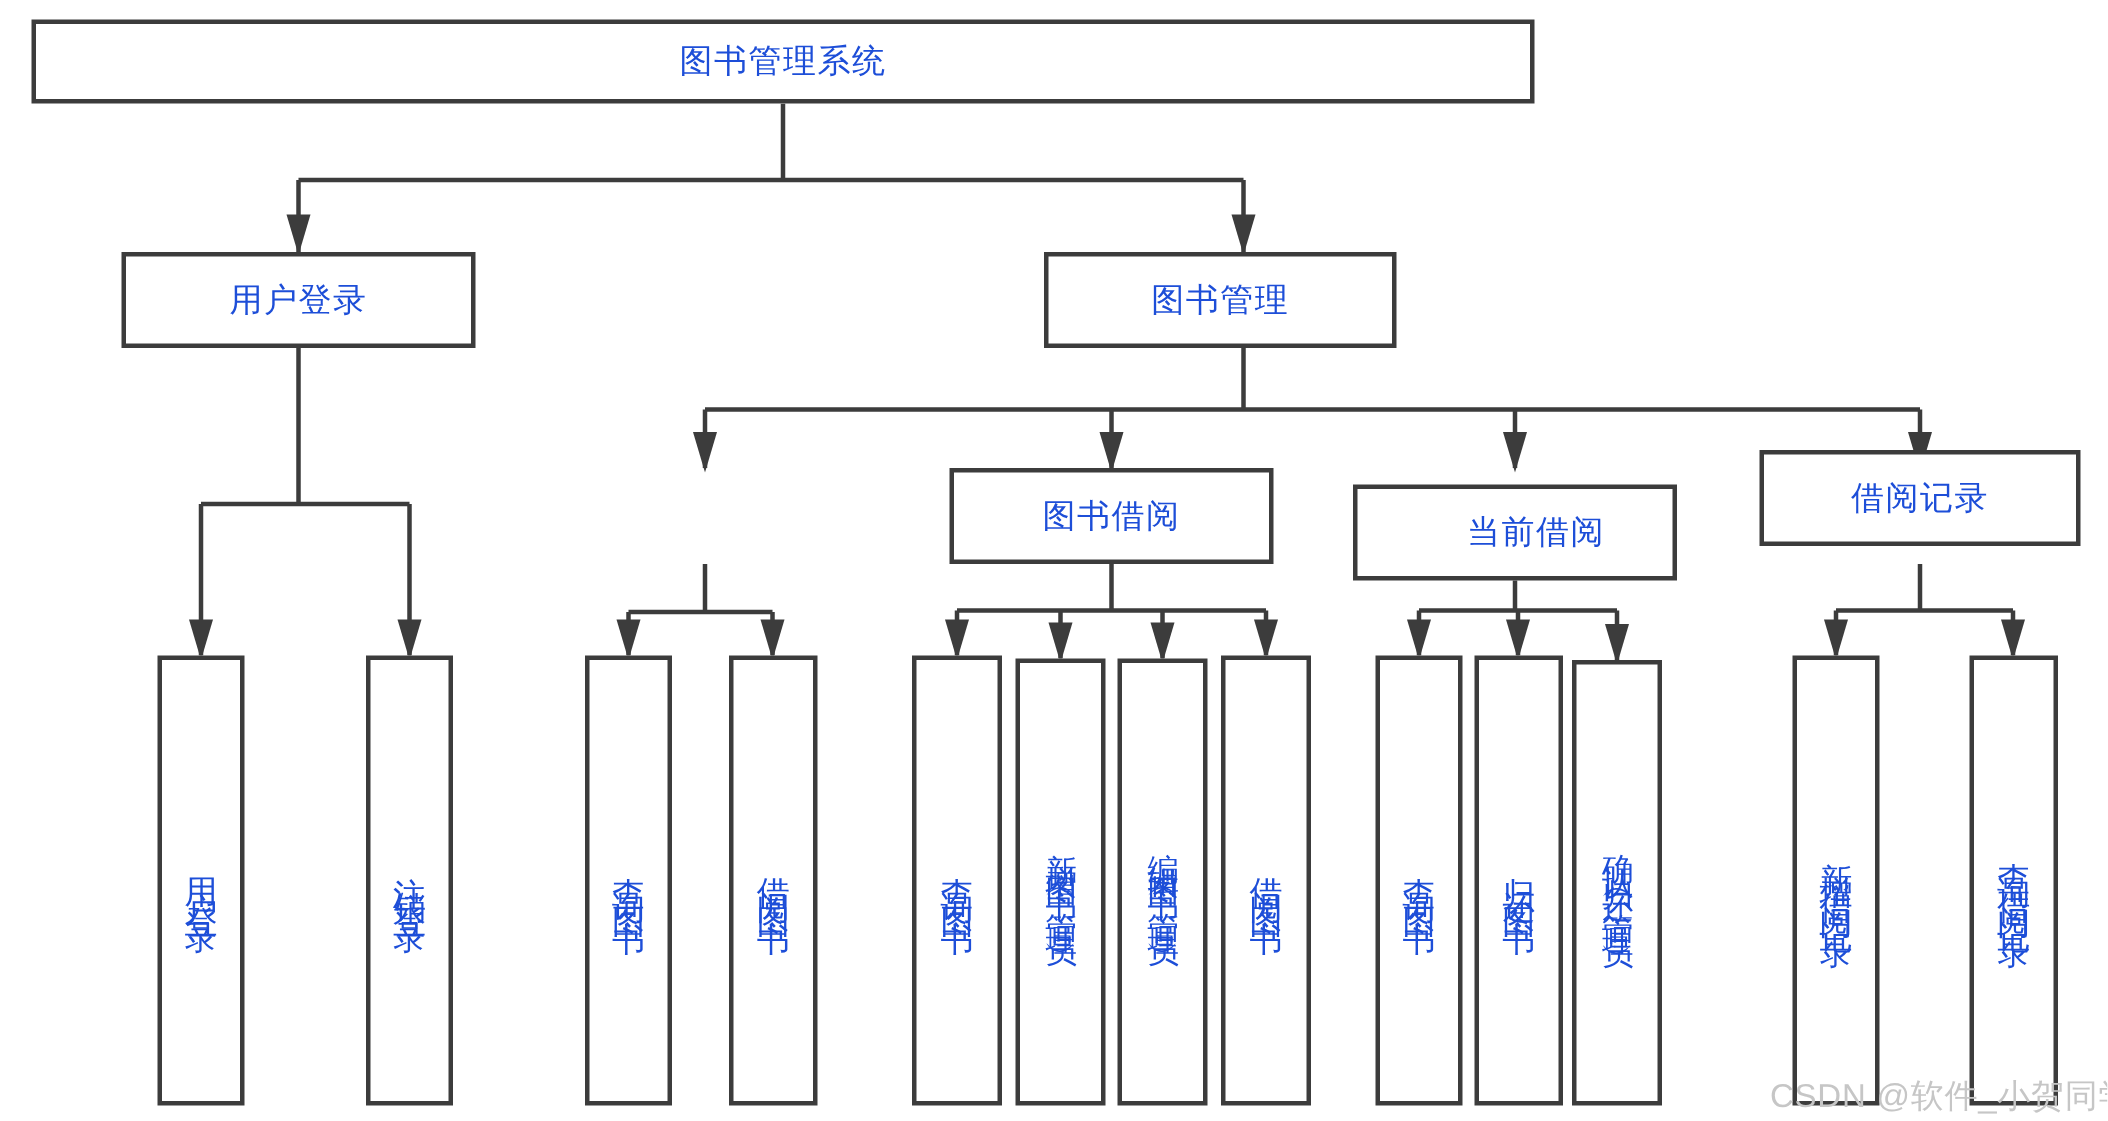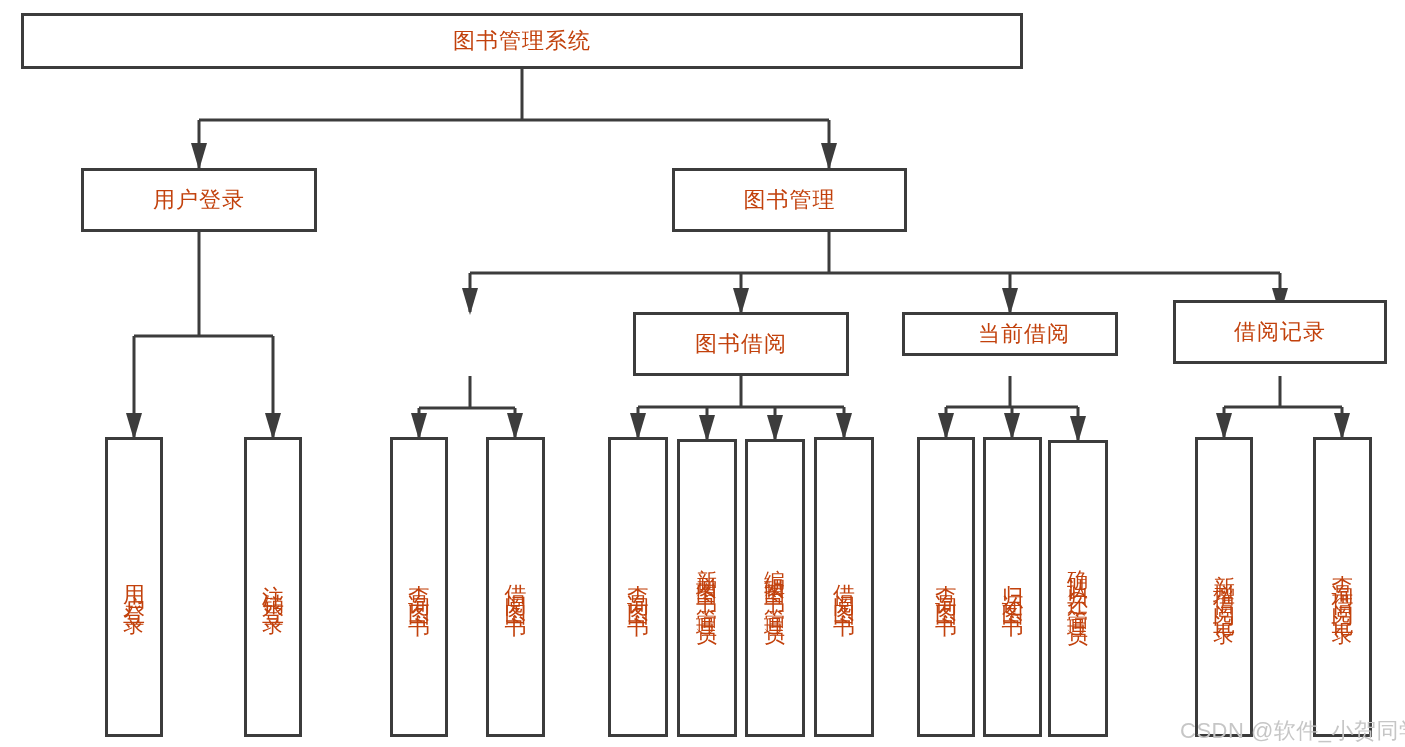--- a/index.html
+++ b/index.html
@@ -4,33 +4,33 @@
 <style>
   html,body{margin:0;padding:0;background:#ffffff;}
   .stage{
     position:relative;width:1405px;height:747px;background:#ffffff;overflow:hidden;
     font-family:"Liberation Sans", sans-serif;color:#3a3a3a;
   }
   .connectors{position:absolute;left:0;top:0;width:1405px;height:747px;}
   .box{
     position:absolute;box-sizing:border-box;background:#ffffff;
     border:3px solid #3c3c3c;display:flex;align-items:center;justify-content:center;
-    font-size:22px;letter-spacing:1px;color:#c2410c;z-index:2;
+    font-size:22px;letter-spacing:1px;color:#1d4ed8;z-index:2;
   }
   .box .vlabel{
     writing-mode:vertical-rl;text-orientation:mixed;letter-spacing:10px;
     line-height:1;white-space:nowrap;
   }
   
   .b-root{left:21px;top:13px;width:1002px;height:56px;}
   .b-user-login{left:81px;top:168px;width:236px;height:64px;}
-  .b-book-mgmt{left:672px;top:168px;width:235px;height:64px;}
+  .b-book-mgmt{left:696px;top:168px;width:235px;height:64px;}
   .b-nbr{left:363px;top:312px;width:214px;height:64px;}
   .b-bb{left:633px;top:312px;width:216px;height:64px;text-align:center;}
-  .b-cb{left:902px;top:312px;width:216px;height:44px;padding-left:28px;}
+  .b-cb{left:902px;top:323px;width:216px;height:64px;padding-left:28px;}
   .b-br{left:1173px;top:300px;width:214px;height:64px;}
   
   .l1{left:105px;top:437px;width:58px;height:300px;}
   .l2{left:244px;top:437px;width:58px;height:300px;}
   .l3{left:390px;top:437px;width:58px;height:300px;}
   .l4{left:486px;top:437px;width:59px;height:300px;}
   .l5{left:608px;top:437px;width:60px;height:300px;}
   .l6{left:677px;top:439px;width:60px;height:298px;font-size:21px;}
   .l6 .vlabel,.l7 .vlabel,.l11 .vlabel{letter-spacing:8px;}
   .l7{left:745px;top:439px;width:60px;height:298px;font-size:21px;}

